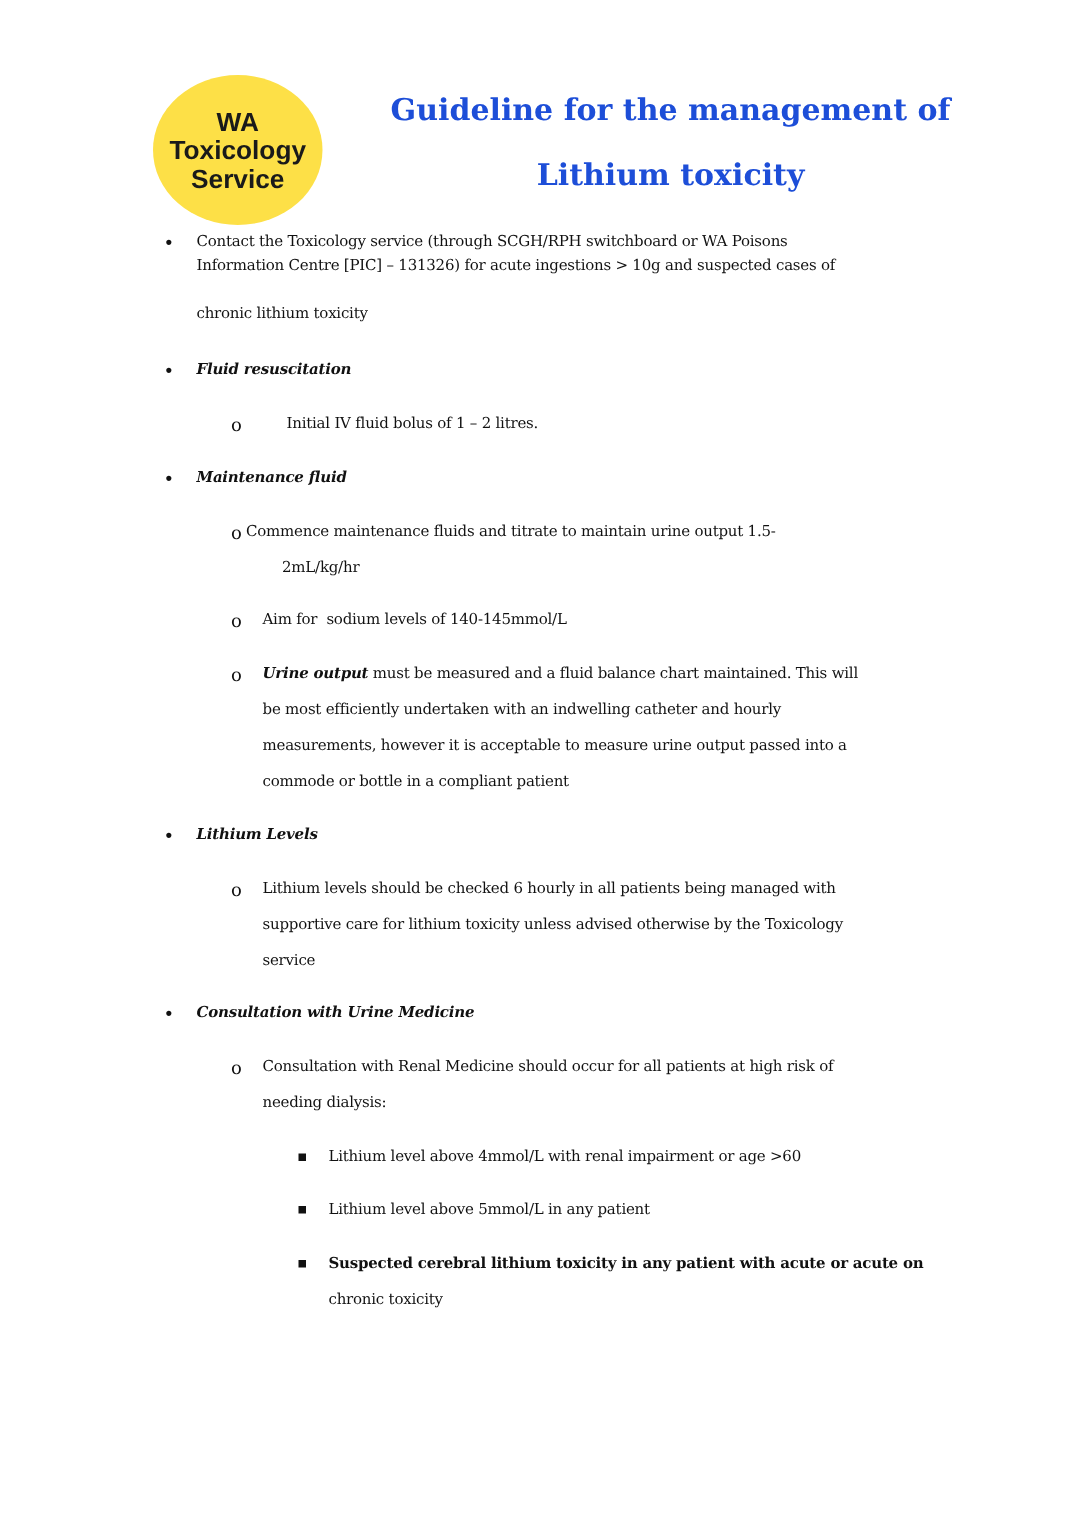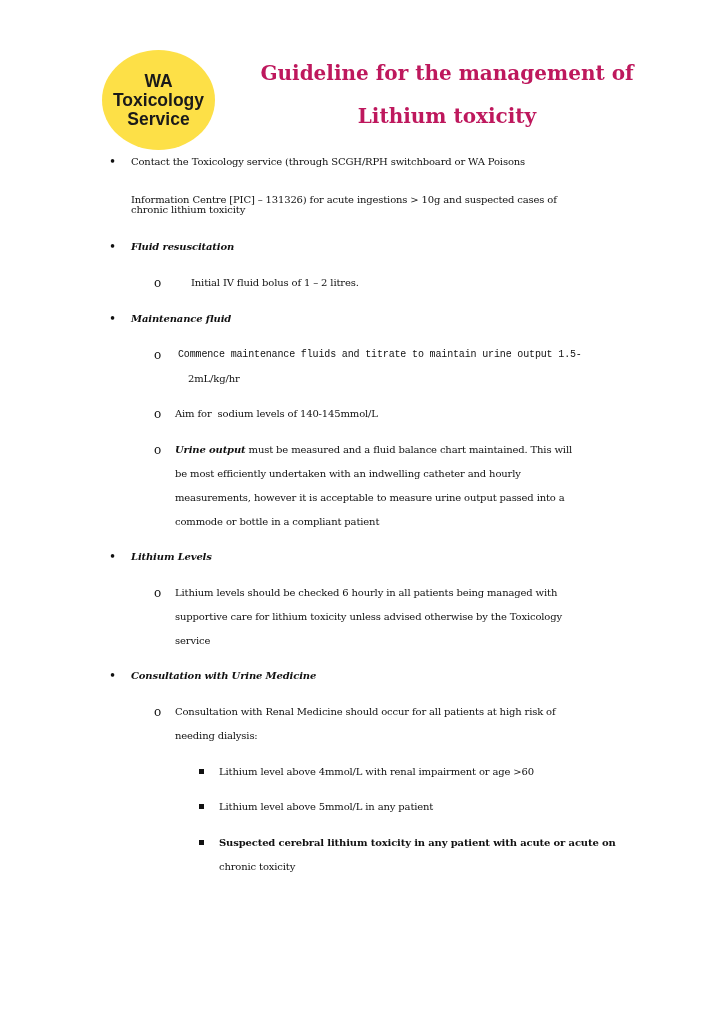--- a/index.html
+++ b/index.html
@@ -4,21 +4,21 @@
 <style>
   html, body { margin:0; padding:0; background:#ffffff; }
   body { width:724px; height:1024px; position:relative; overflow:hidden;
          font-family:"DejaVu Serif", "Liberation Serif", serif; color:#111; }
   .logo { position:absolute; left:102px; top:50px; width:113px; height:100px;
           border-radius:50%; background:#fde047; display:flex; flex-direction:column;
           align-items:center; justify-content:center;
           font-family:"Liberation Sans", sans-serif; font-weight:bold; font-size:17.5px;
           line-height:19px; color:#1a1a1a; text-align:center; }
   .title { position:absolute; left:250px; width:394px; text-align:center;
-           font-family:"DejaVu Serif", serif; font-weight:bold; font-size:20px; color:#be185d; }
+           font-family:"DejaVu Serif", serif; font-weight:bold; font-size:20px; color:#1d4ed8; }
   .t1 { top:61px; }
   .t2 { top:104px; }
   .line { position:absolute; font-size:10px; line-height:24px; white-space:nowrap; letter-spacing:-0.15px; }
   .bullet { position:absolute; font-size:12px; line-height:24px; }
   .sq { position:absolute; width:5px; height:5px; background:#111; }
   .bi { font-weight:bold; font-style:italic; }
 </style>
 </head>
 <body>
 
@@ -27,37 +27,37 @@
   <div>Toxicology</div>
   <div>Service</div>
 </div>
 
 <div class="title t1">Guideline for the management of</div>
 <div class="title t2">Lithium toxicity</div>
 
 <div>
   <span class="bullet" style="left:109px;top:150px;">•</span>
   <div class="line" style="left:131px;top:150px;">Contact the Toxicology service (through SCGH/RPH switchboard or WA Poisons</div>
-  <div class="line" style="left:131px;top:188px;">Information Centre [PIC] – 131326) for acute ingestions &gt; 10g and suspected cases of</div>
+  <div class="line" style="left:131px;top:166px;">Information Centre [PIC] – 131326) for acute ingestions &gt; 10g and suspected cases of</div>
   <div class="line" style="left:131px;top:198px;">chronic lithium toxicity</div>
 </div>
 
 <div>
   <span class="bullet" style="left:109px;top:235px;">•</span>
   <div class="line bi" style="left:131px;top:235px;">Fluid resuscitation</div>
   <span class="bullet" style="left:154px;top:271px;">o</span>
   <div class="line" style="left:175px;top:271px;margin-left:16px;">Initial IV fluid bolus of 1 – 2 litres.</div>
 </div>
 
 <div>
   <span class="bullet" style="left:109px;top:307px;">•</span>
   <div class="line bi" style="left:131px;top:307px;">Maintenance fluid</div>
 
   <span class="bullet" style="left:154px;top:343px;">o</span>
-  <div class="line" style="left:178px;top:343px;font-family:Liberation Mono, monospace;">Commence maintenance fluids and titrate to maintain urine output 1.5-</div>
+  <div class="line" style="left:164px;top:343px;">Commence maintenance fluids and titrate to maintain urine output 1.5-</div>
   <div class="line" style="left:188px;top:367px;">2mL/kg/hr</div>
 
   <span class="bullet" style="left:154px;top:402px;">o</span>
   <div class="line" style="left:175px;top:402px;white-space:pre;">Aim for  sodium levels of 140-145mmol/L</div>
 
   <span class="bullet" style="left:154px;top:438px;">o</span>
   <div class="line" style="left:175px;top:438px;white-space:pre;"><span class="bi">Urine output</span><span> must be measured and a fluid balance chart maintained. This will</span></div>
   <div class="line" style="left:175px;top:462px;">be most efficiently undertaken with an indwelling catheter and hourly</div>
   <div class="line" style="left:175px;top:486px;">measurements, however it is acceptable to measure urine output passed into a</div>
   <div class="line" style="left:175px;top:510px;">commode or bottle in a compliant patient</div>

